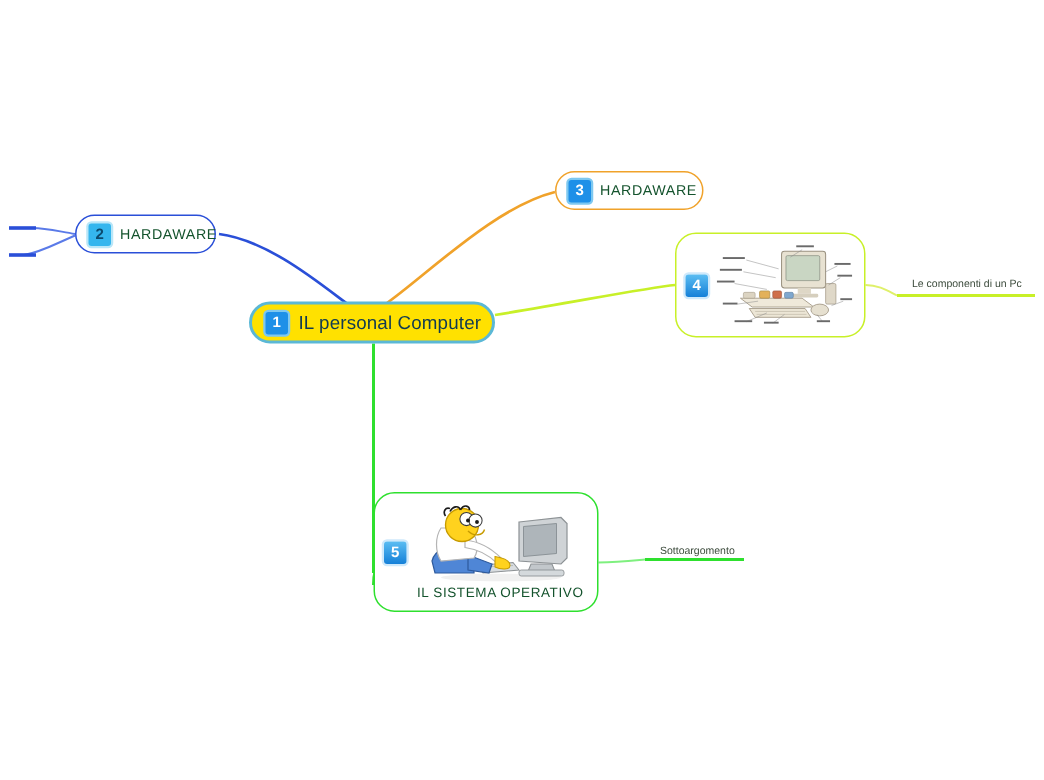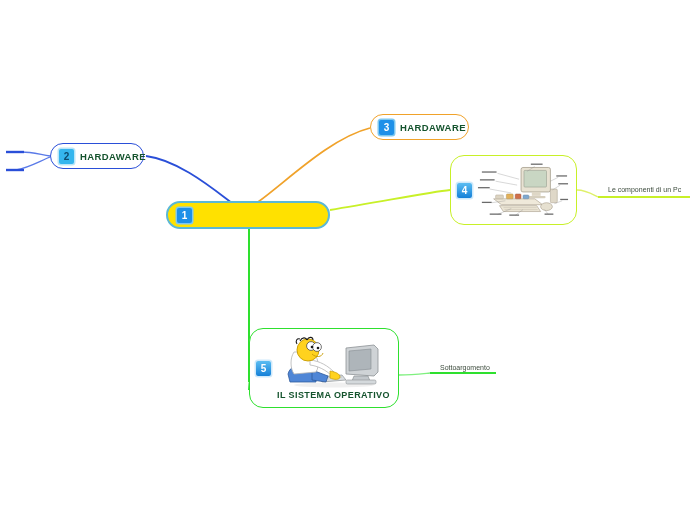--- a/index.html
+++ b/index.html
@@ -40,21 +40,21 @@
     height: 15px;
     border-radius: 2px;
     color: #ffffff;
     font-size: 10px;
     font-weight: bold;
     line-height: 15px;
     text-align: center;
     font-family: "Liberation Sans", sans-serif;
   }
   .node-label {
-    font-weight: bold;
+    font-weight: normal;
     color: #14532d;
     white-space: nowrap;
   }
 
   
   #node-root {
     left: 166px;
     top: 201px;
     width: 164px;
     height: 28px;
@@ -189,20 +189,21 @@
 
     <path d="M 249 229 L 249 382 C 249 370 256 368 266 368" fill="none" stroke="#2ee02e" stroke-width="2"></path>
     <path d="M 249 390 C 249 372 258 368 268 368" fill="none" stroke="#2ee02e" stroke-width="2"></path>
 
     <path d="M 399 375 C 412 375 420 374 430 373" fill="none" stroke="#7ff07f" stroke-width="1.3"></path>
     <line x1="430" y1="373" x2="496" y2="373" stroke="#2ee02e" stroke-width="2"></line>
   </svg>
 
   <div class="node" id="node-root">
     <span class="badge">1</span>
+    <span class="node-label">IL personal Computer</span>
   </div>
 
   <div class="node" id="node-software">
     <span class="badge">2</span>
     <span class="node-label">HARDAWARE</span>
   </div>
 
   <div class="node" id="node-hardaware">
     <span class="badge">3</span>
     <span class="node-label">HARDAWARE</span>

